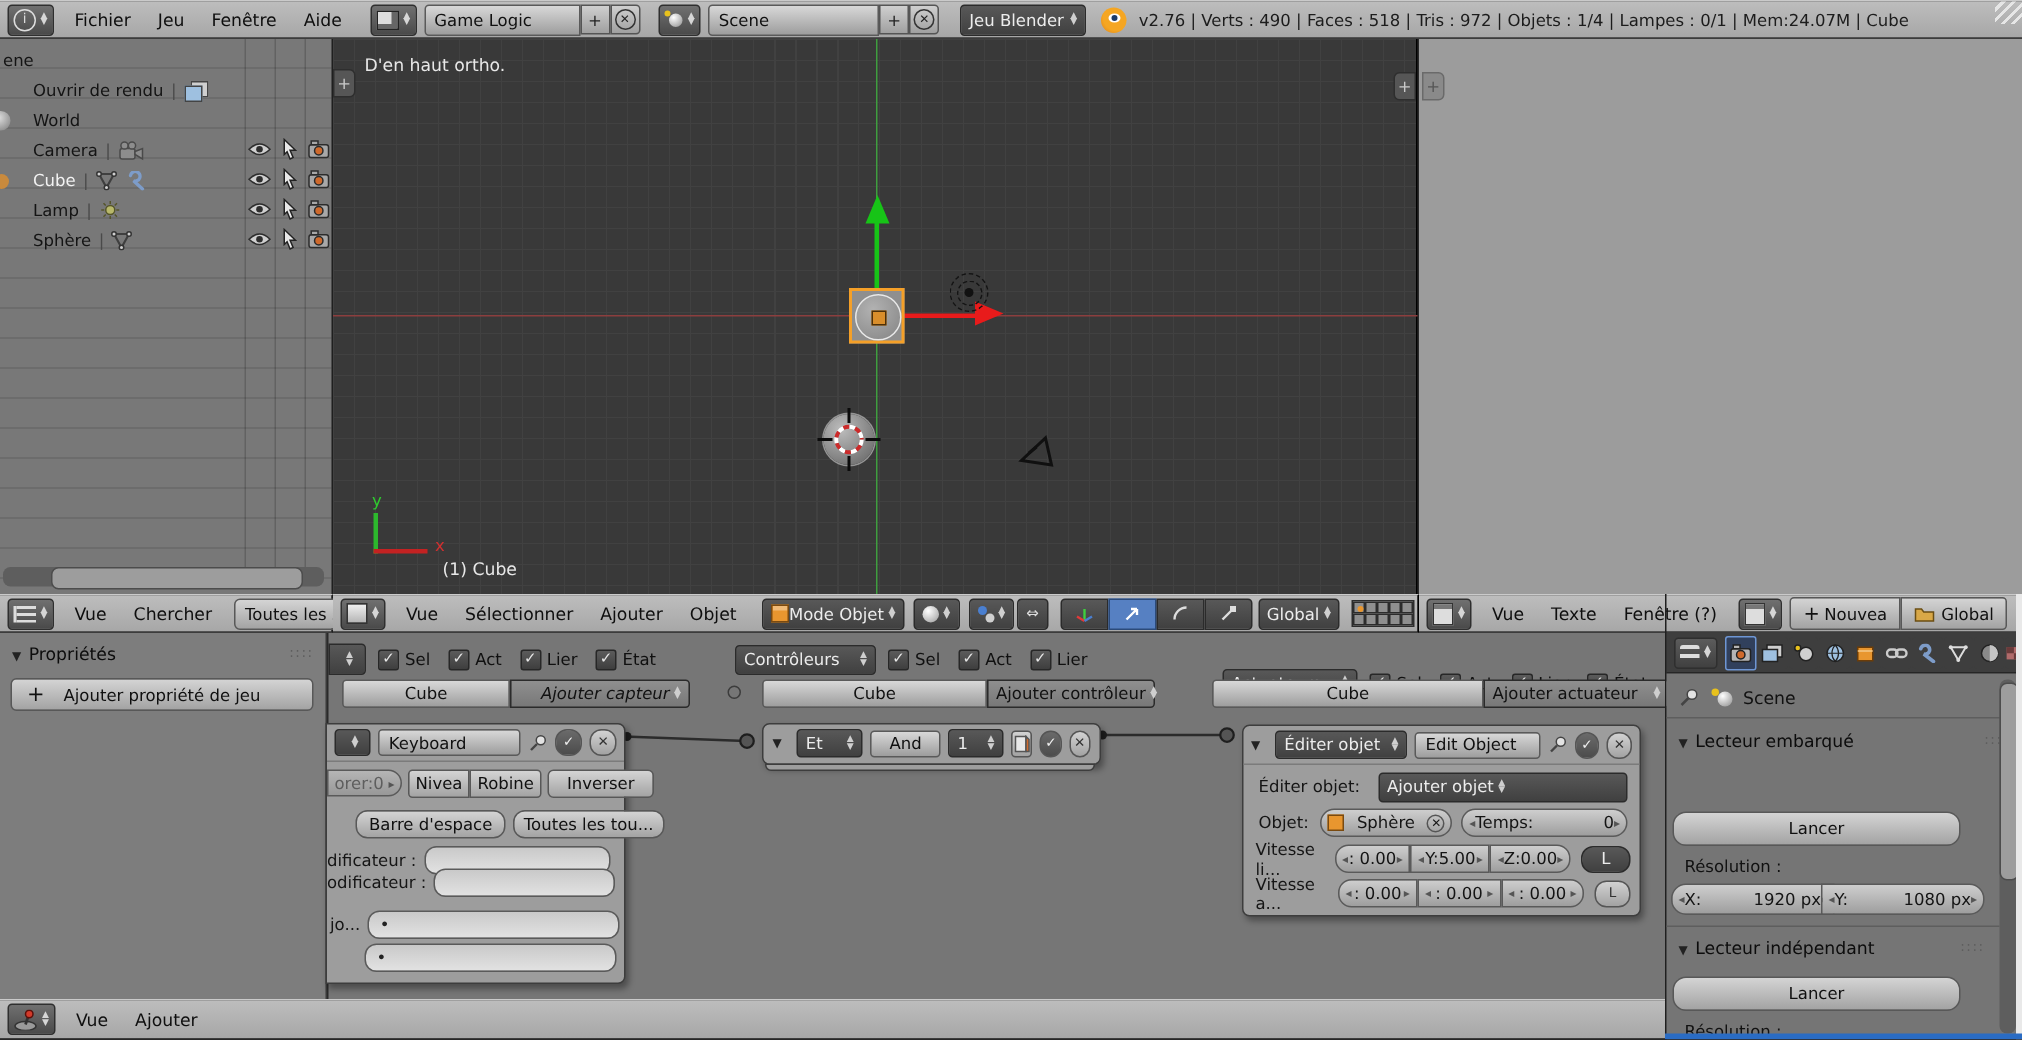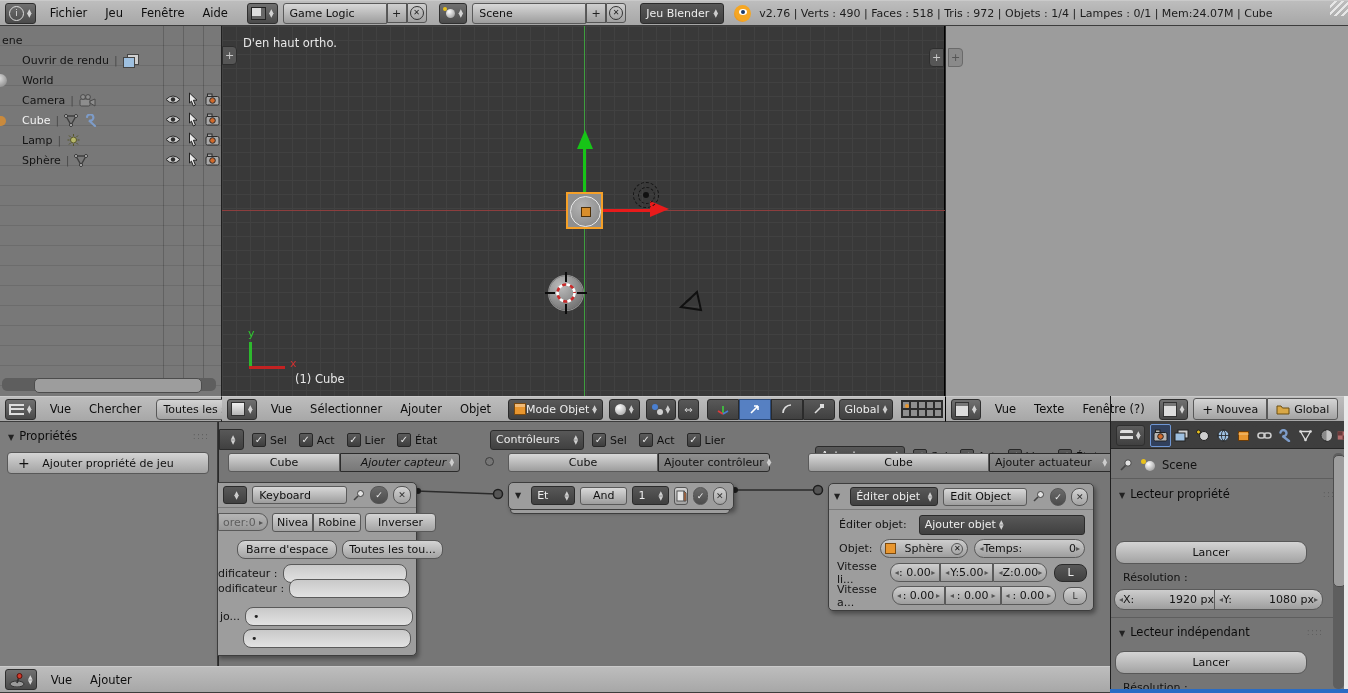--- a/index.html
+++ b/index.html
@@ -23,21 +23,21 @@
        border:1px solid #585858;border-radius:4px;color:#101010;white-space:nowrap;}
   .pill{display:flex;align-items:center;justify-content:space-between;background:linear-gradient(#cecece,#9e9e9e);
         border:1px solid #5a5a5a;border-radius:10px;color:#141414;padding:0 4px;white-space:nowrap;}
   .pill .arr{color:#555;font-size:8px;}
   .sqbtn{display:flex;align-items:center;justify-content:center;width:18px;height:18px;border-radius:4px;
          background:linear-gradient(#cfcfcf,#a0a0a0);border:1px solid #555;color:#222;}
   .cb{display:inline-block;width:12px;height:12px;margin-right:4px;border-radius:2px;text-align:center;
       background:linear-gradient(#5b5b5b,#3e3e3e);border:1px solid #272727;color:#e8e8e8;
       font-size:10px;line-height:12px;}
   .cb::after{content:"✓";}
-  .cklabel{margin-right:12px;display:flex;align-items:flex-end;color:#101010;}
+  .cklabel{margin-right:12px;display:flex;align-items:center;color:#101010;}
   .grip{color:#5e5e5e;letter-spacing:1px;font-size:9px;}
   .paneltitle{font-size:11.5px;color:#0c0c0c;}
   .tri{font-size:8px;color:#222;margin-right:5px;}
   
   #outliner{background:#787878;
     background-image:repeating-linear-gradient(to bottom,transparent 0 19px,rgba(0,0,0,.10) 19px 20px);}
   .olrow{position:absolute;left:0;width:222px;height:20px;display:flex;align-items:center;color:#141414;}
   .olsep{color:#4a4a4a;margin:0 5px;}
   .olcol{position:absolute;top:0;bottom:14px;width:1px;background:rgba(0,0,0,.18);}
   .ricon{position:absolute;width:16px;height:12px;}
@@ -833,21 +833,21 @@
             </svg>
           </span>
         <span style="position:relative;display:inline-block;width:14px;height:13px;margin-right:7px;">
           <span style="position:absolute;left:4px;top:2px;width:10px;height:10px;background:radial-gradient(circle at 35% 30%,#fff,#8a8a8a);border-radius:50%;"></span>
           <span style="position:absolute;left:0;top:0;width:5px;height:5px;background:#e8c11c;border-radius:50%;"></span>
         </span>
         <span style="font-size:11.5px;">Scene</span>
       </div>
 
       <div style="display:flex;align-items:center;justify-content:space-between;padding:8px 10px 2px 8px;">
-        <span class="paneltitle"><span class="tri">▼</span><span>Lecteur propriété</span></span>
+        <span class="paneltitle"><span class="tri">▼</span><span>Lecteur embarqué</span></span>
         <span class="grip">::::</span>
       </div>
       <div class="btn" style="position:absolute;left:4px;top:92px;width:190px;height:21px;border-radius:9px;">
           <span>Lancer</span>
         </div>
       <div style="position:absolute;left:12px;top:122px;"><span>Résolution  :</span></div>
       <div class="pill" style="position:absolute;left:3px;top:140px;width:99px;height:19px;border-radius:10px 0 0 10px;">
         <span class="arr">◂</span>
           <span>X:</span>
           <span style="flex:1"></span>

